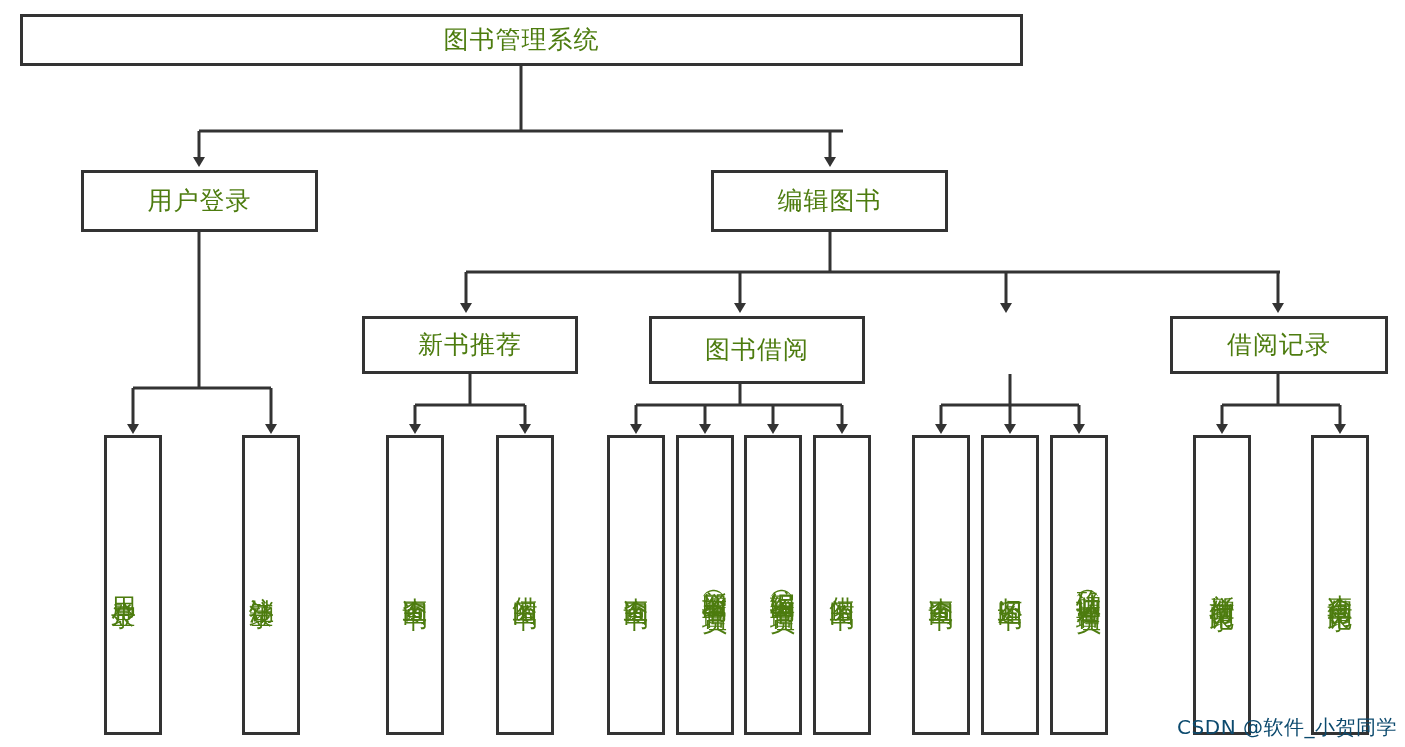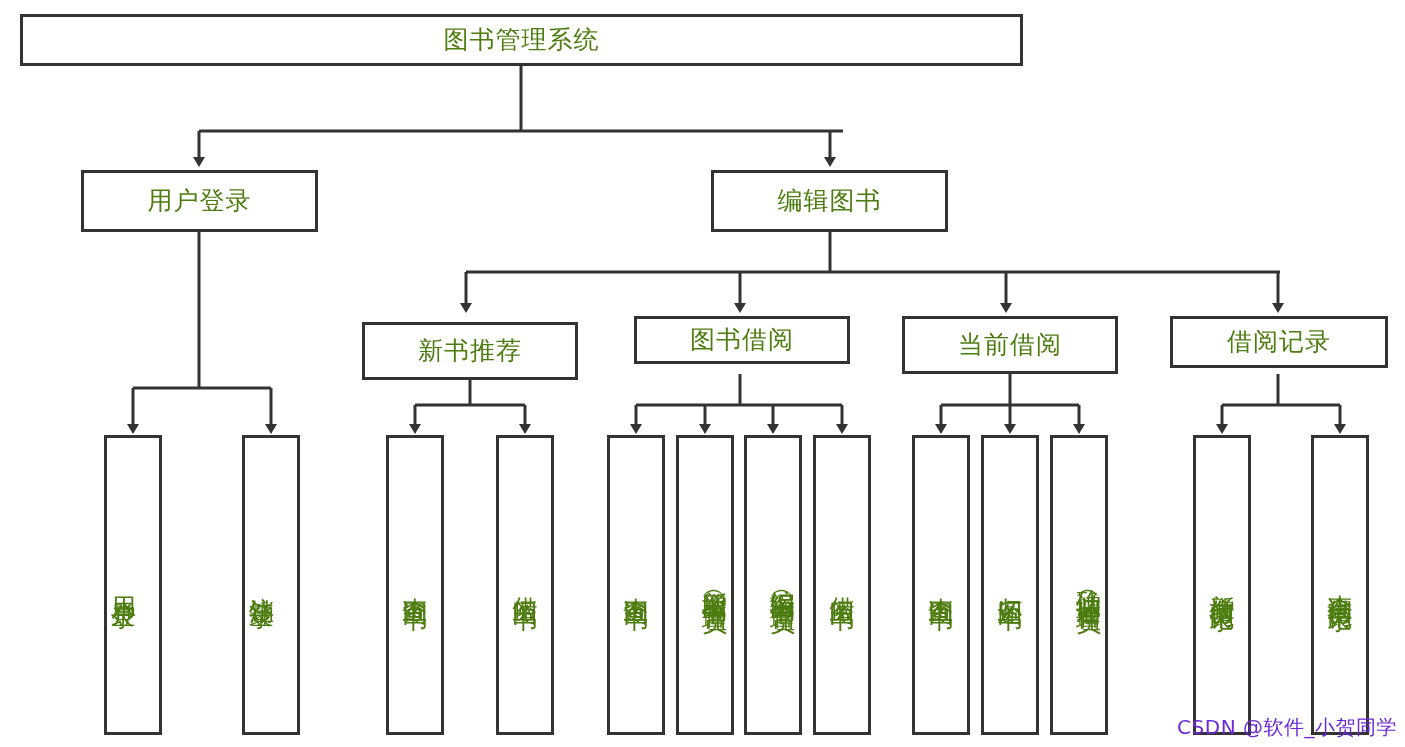--- a/index.html
+++ b/index.html
@@ -54,21 +54,21 @@
     align-items: flex-end;
   }
   .node-v.align-start {
     align-items: flex-start;
   }
   .watermark {
     position: absolute;
     right: 8px;
     bottom: 6px;
     font-size: 20px;
-    color: #6d28d9;
+    color: #0c4a6e;
     letter-spacing: 0.5px;
     z-index: 5;
     white-space: nowrap;
   }
 </style>
 </head>
 <body>
 
 <div id="canvas">
 
@@ -126,30 +126,27 @@
     <span>图书管理系统</span>
   </div>
 
   <div class="node node-h" style="left:81px; top:170px; width:237px; height:62px;">
     <span>用户登录</span>
   </div>
   <div class="node node-h" style="left:711px; top:170px; width:237px; height:62px;">
     <span>编辑图书</span>
   </div>
 
-  <div class="node node-h" style="left:362px; top:316px; width:216px; height:58px;margin-top:6px;">
+  <div class="node node-h" style="left:362px; top:316px; width:216px; height:58px;">
     <span>新书推荐</span>
   </div>
-  <div class="node node-h" style="left:634px; top:316px; width:216px; height:48px;">
+  <div class="node node-h" style="left:649px; top:316px; width:216px; height:68px;">
     <span>图书借阅</span>
   </div>
-  <div class="node node-h" style="left:902px; top:316px; width:216px; height:58px;">
-    <span>当前借阅</span>
-  </div>
-  <div class="node node-h" style="left:1170px; top:316px; width:218px; height:52px;">
+  <div class="node node-h" style="left:1170px; top:316px; width:218px; height:58px;">
     <span>借阅记录</span>
   </div>
 
   <div class="node node-v align-end" style="left:104px; top:435px; width:58px; height:300px;">
     <span>用户登录</span>
   </div>
   <div class="node node-v align-end" style="left:242px; top:435px; width:58px; height:300px;">
     <span>注销登录</span>
   </div>
 

